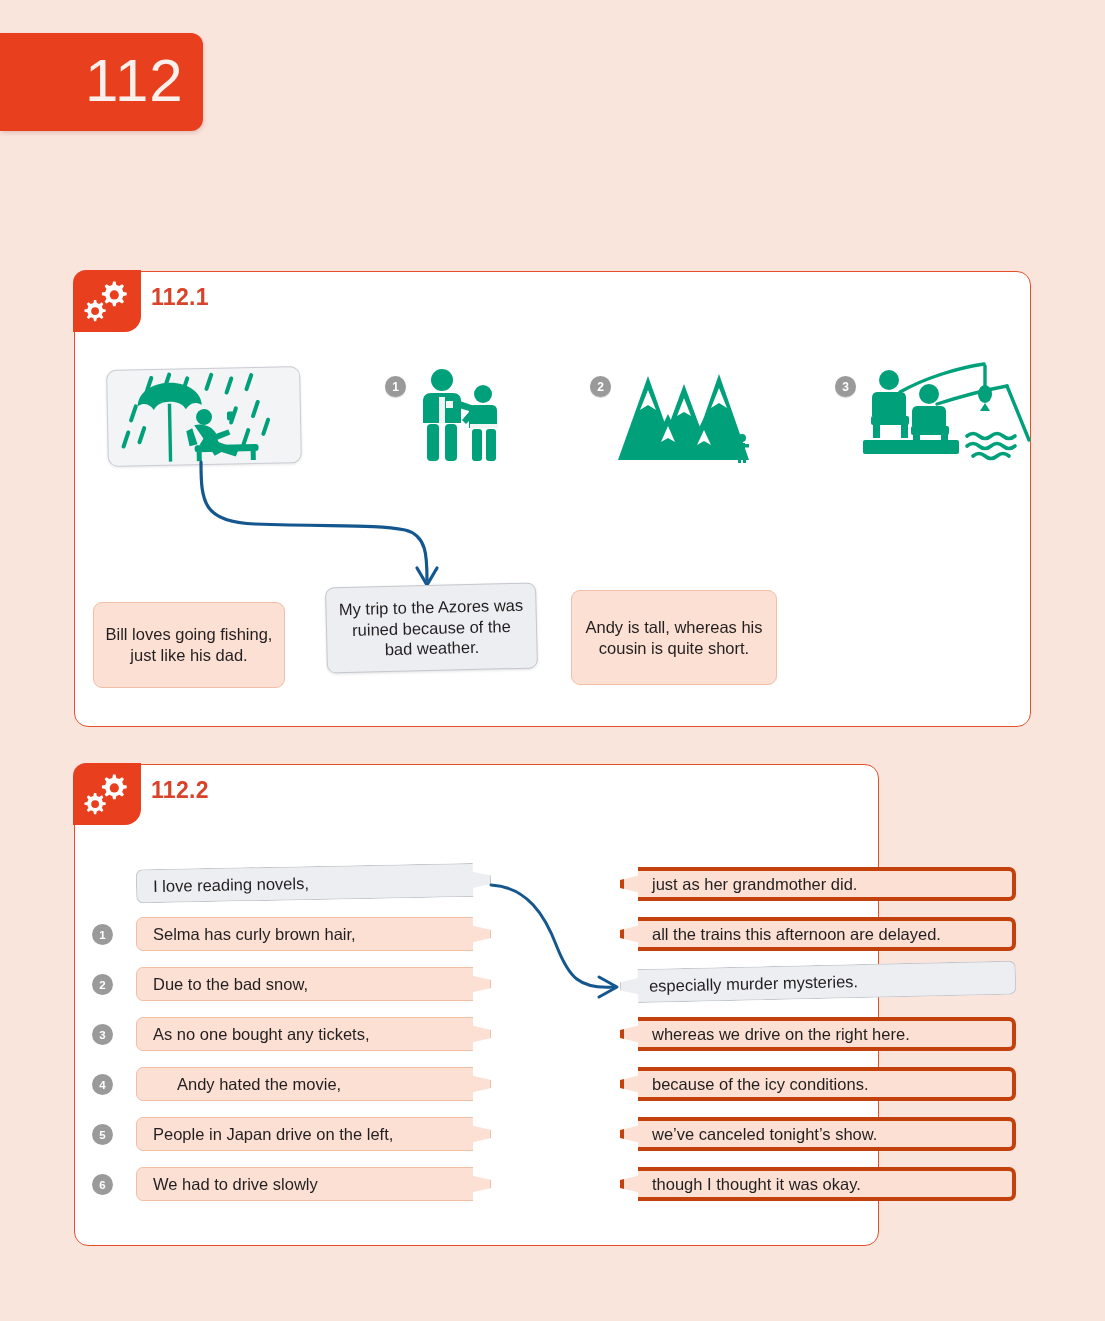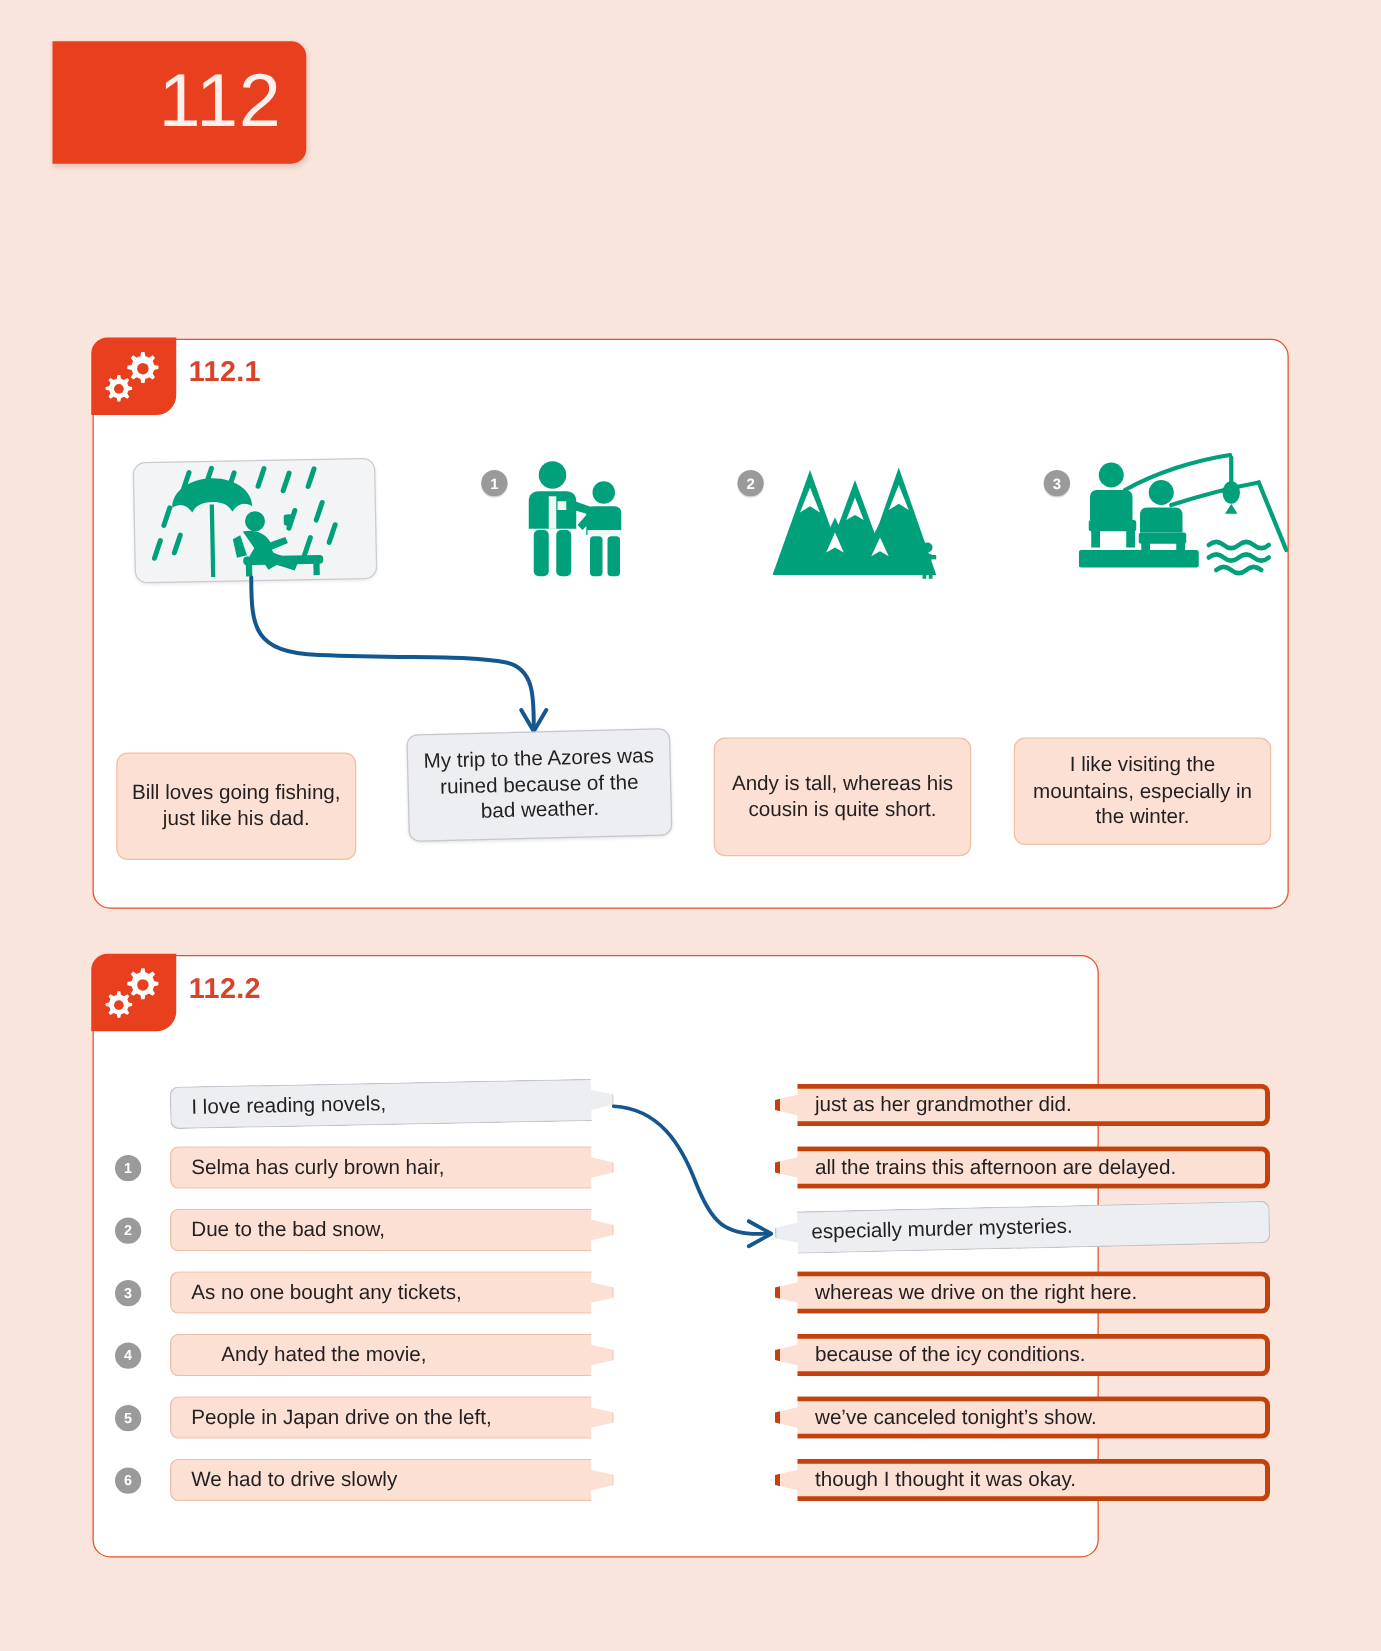--- a/index.html
+++ b/index.html
@@ -14,21 +14,20 @@
   }
 
   
   .page-badge{
     position:absolute;left:0;top:33px;
     width:203px;height:98px;
     background:#e8401f;
     border-top-right-radius:12px;
     border-bottom-right-radius:12px;
     box-shadow:1px 2px 4px rgba(120,40,20,.18);
-    margin-left:42px;
   }
   .page-badge span{
     position:absolute;left:85px;top:50%;
     transform:translateY(-52%);
     color:#fdf0ec;font-size:60px;font-weight:300;
     letter-spacing:1px;line-height:1;
   }
 
   
   .panel{
@@ -295,23 +294,20 @@
 
   <div class="ans-box peach" style="left:18px;top:318px;width:192px;height:86px;margin-top:12px;">
     <span>Bill loves going fishing, just like his dad.</span>
   </div>
   <div class="ans-box gray" style="left:251px;top:313px;width:211px;height:86px;transform:rotate(-1.4deg);">
     <span>My trip to the Azores was ruined because of the bad weather.</span>
   </div>
   <div class="ans-box peach" style="left:496px;top:318px;width:206px;height:95px;">
     <span>Andy is tall, whereas his cousin is quite short.</span>
   </div>
-  <div class="ans-box peach" style="left:736px;top:318px;width:206px;height:86px;">
-    <span>I like visiting the mountains, especially in the winter.</span>
-  </div>
 </div>
 
 <div class="panel" id="panel-2">
 
   <div class="panel-tab">
     <svg width="58" height="56" viewBox="0 0 58 56">
       <g fill="#ffffff">
         <path d="M35 8.5l2.6.0 .7 3.4a10 10 0 0 1 2.9 1.2l2.9-1.9 1.9 1.9-1.9 2.9a10 10 0 0 1 1.2 2.9l3.4.7v2.6l-3.4.7a10 10 0 0 1-1.2 2.9l1.9 2.9-1.9 1.9-2.9-1.9a10 10 0 0 1-2.9 1.2l-.7 3.4h-2.6l-.7-3.4a10 10 0 0 1-2.9-1.2l-2.9 1.9-1.9-1.9 1.9-2.9a10 10 0 0 1-1.2-2.9l-3.4-.7v-2.6l3.4-.7a10 10 0 0 1 1.2-2.9l-1.9-2.9 1.9-1.9 2.9 1.9a10 10 0 0 1 2.9-1.2z"></path>
         <circle cx="36.3" cy="21.9" r="4.6" fill="#e8401f"></circle>
         <path d="M16 27l2.2 0 .6 2.9a8.6 8.6 0 0 1 2.5 1l2.5-1.6 1.6 1.6-1.6 2.5a8.6 8.6 0 0 1 1 2.5l2.9.6v2.2l-2.9.6a8.6 8.6 0 0 1-1 2.5l1.6 2.5-1.6 1.6-2.5-1.6a8.6 8.6 0 0 1-2.5 1l-.6 2.9H16l-.6-2.9a8.6 8.6 0 0 1-2.5-1l-2.5 1.6-1.6-1.6 1.6-2.5a8.6 8.6 0 0 1-1-2.5l-2.9-.6v-2.2l2.9-.6a8.6 8.6 0 0 1 1-2.5l-1.6-2.5 1.6-1.6 2.5 1.6a8.6 8.6 0 0 1 2.5-1z"></path>

